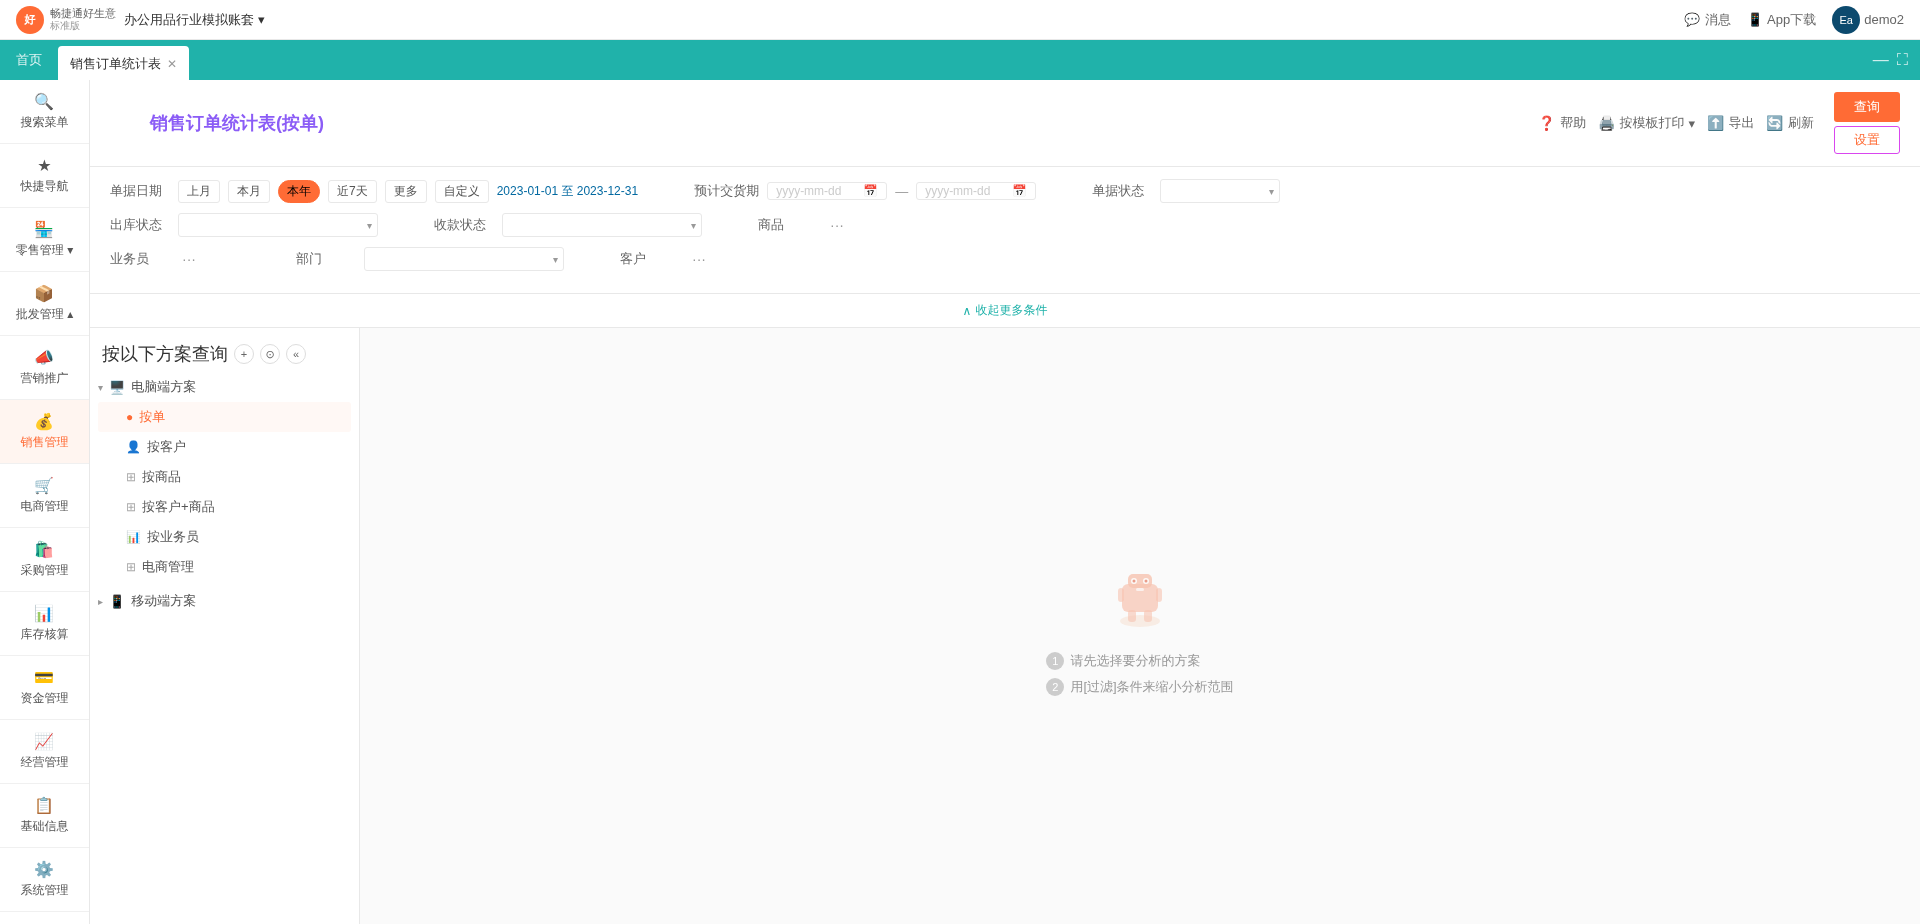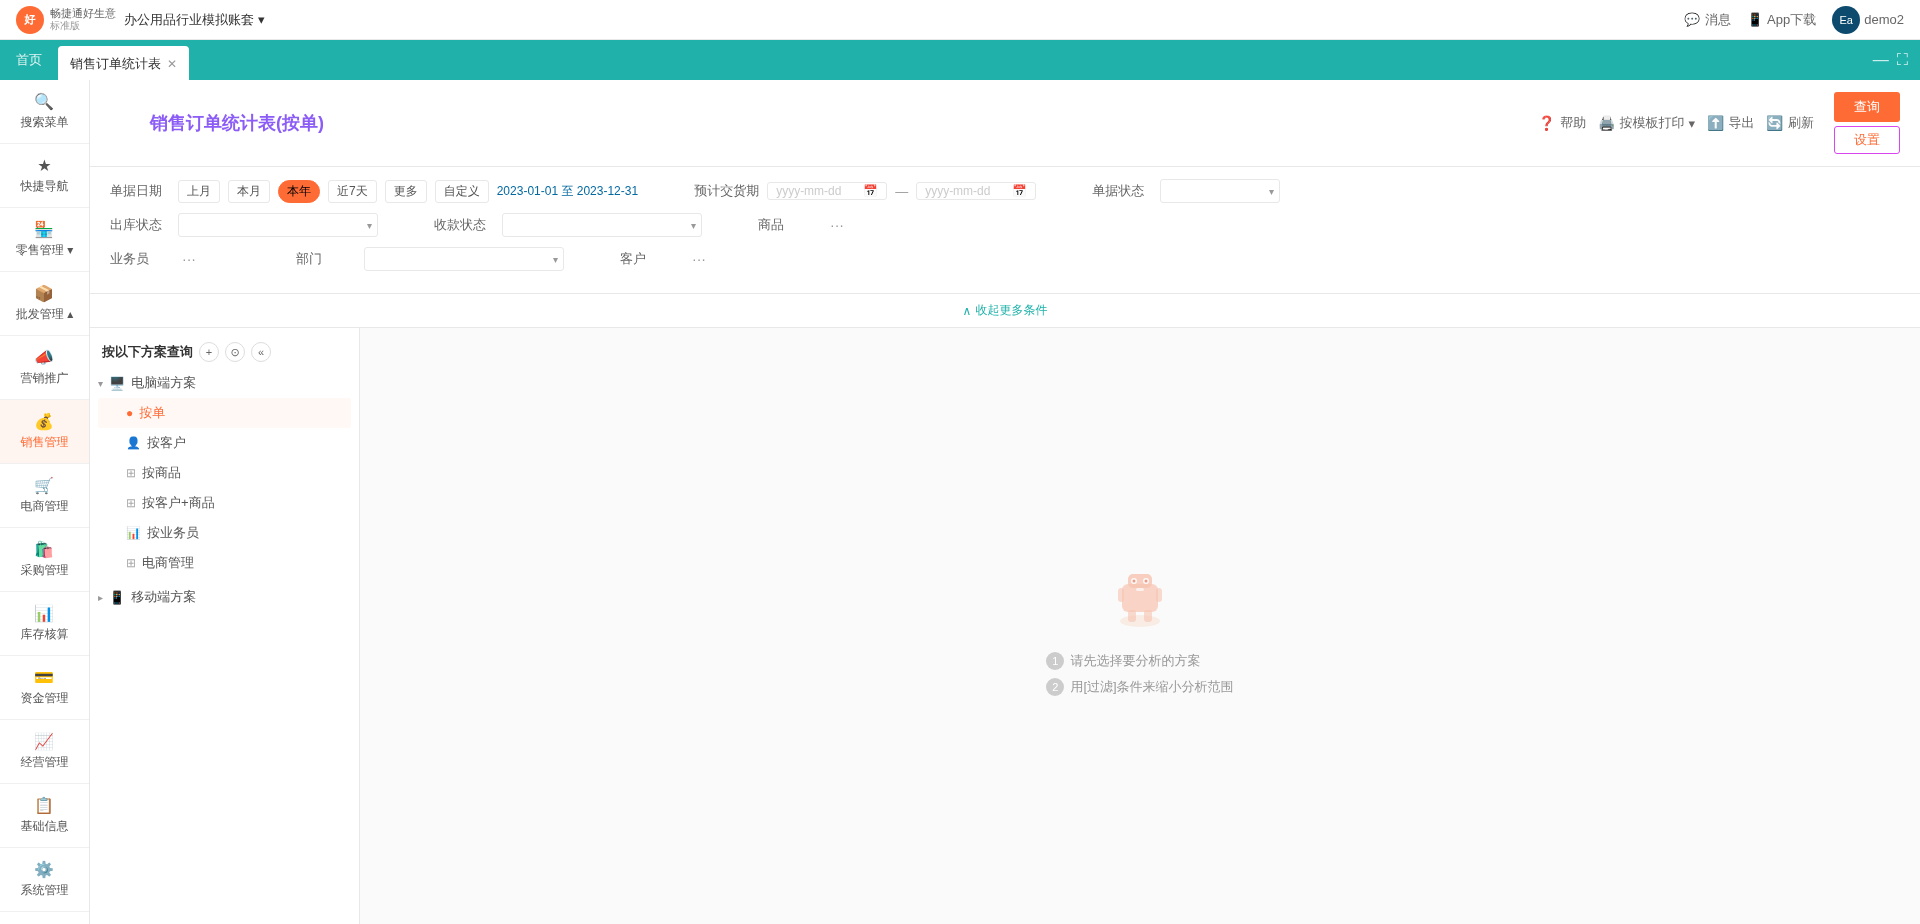--- a/index.html
+++ b/index.html
@@ -98,21 +98,21 @@
     .btn-group { display: flex; flex-direction: column; gap: 4px; margin-left: 8px; }
 
     
     .collapse-row { display: flex; justify-content: center; padding: 8px; background: #fff; border-bottom: 1px solid #e8e8e8; }
     .collapse-btn { color: #20b2aa; cursor: pointer; font-size: 12px; display: flex; align-items: center; gap: 4px; }
 
     
     .panel-layout { display: flex; flex: 1; overflow: hidden; }
     .scheme-panel { width: 270px; background: #fff; border-right: 1px solid #e8e8e8; overflow-y: auto; padding: 8px 0; }
     .scheme-panel-header { display: flex; align-items: center; padding: 6px 12px; gap: 6px; }
-    .scheme-header-label { font-size: 13px; color: #333; font-weight: 700; }
+    .scheme-header-label { font-size: 18px; color: #333; font-weight: 400; }
     .scheme-action-btn { width: 20px; height: 20px; border-radius: 50%; border: 1px solid #ddd; background: #fff; display: flex; align-items: center; justify-content: center; cursor: pointer; font-size: 11px; color: #666; }
     .scheme-list { padding: 0 8px; }
     .scheme-group { margin-bottom: 4px; }
     .scheme-group-header { display: flex; align-items: center; padding: 6px 8px; cursor: pointer; color: #555; font-size: 13px; }
     .scheme-group-arrow { margin-right: 6px; color: #999; font-size: 10px; }
     .scheme-group-icon { margin-right: 6px; font-size: 13px; color: #666; }
     .scheme-item { display: flex; align-items: center; padding: 6px 8px 6px 28px; cursor: pointer; color: #555; font-size: 13px; border-radius: 3px; }
     .scheme-item.active { background: #fff8f5; color: #ff6b35; }
     .scheme-item-icon { margin-right: 6px; font-size: 12px; color: #aaa; }
     .scheme-item.active .scheme-item-icon { color: #ff6b35; }

